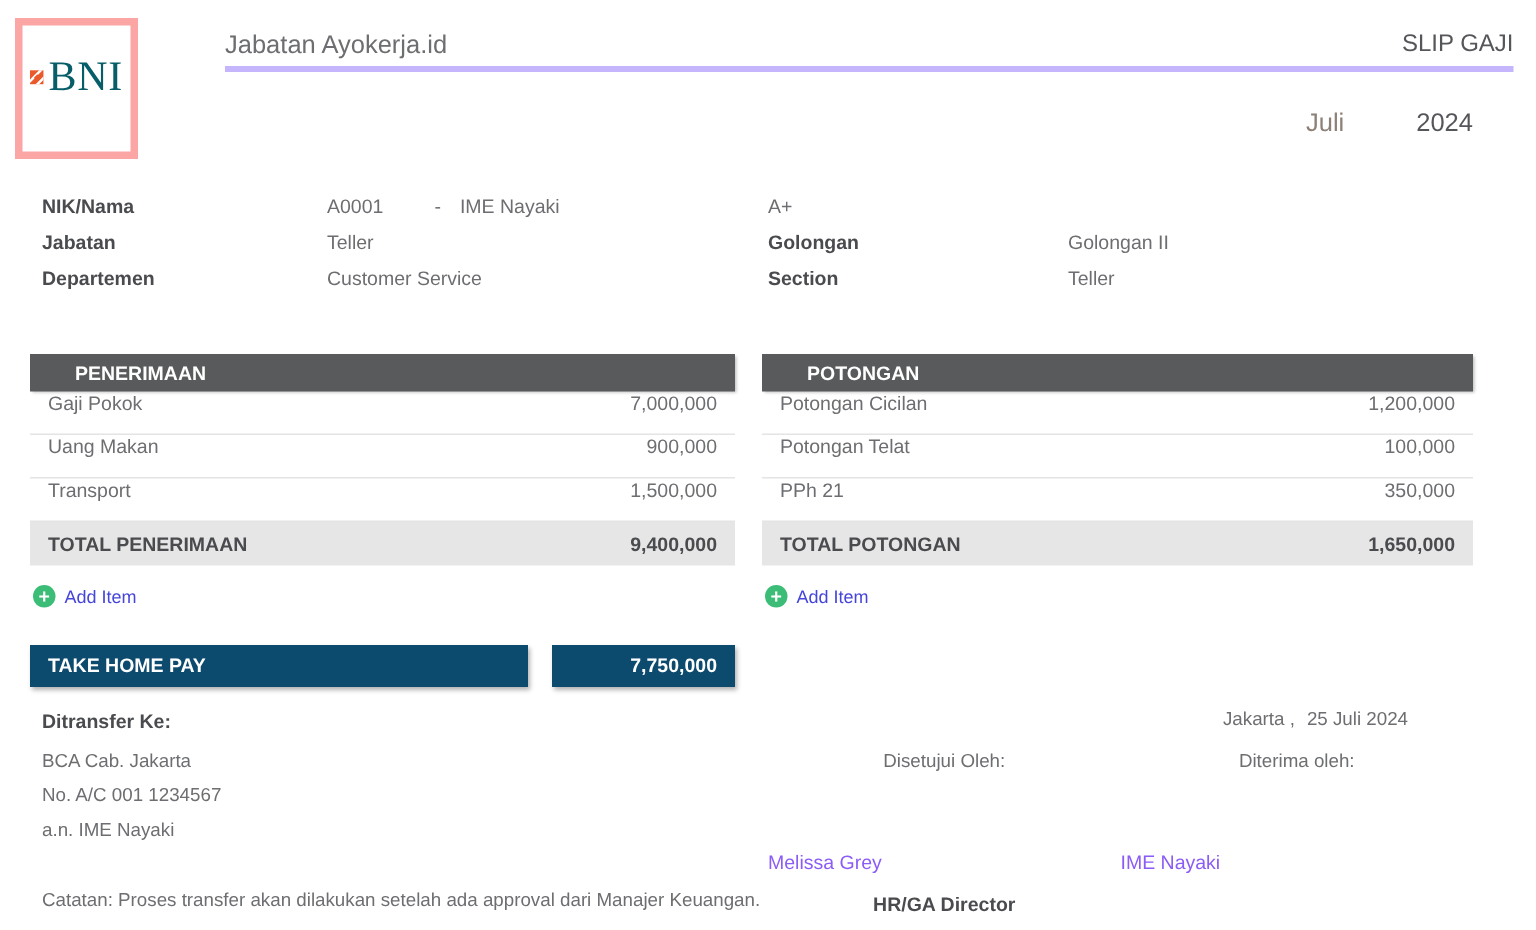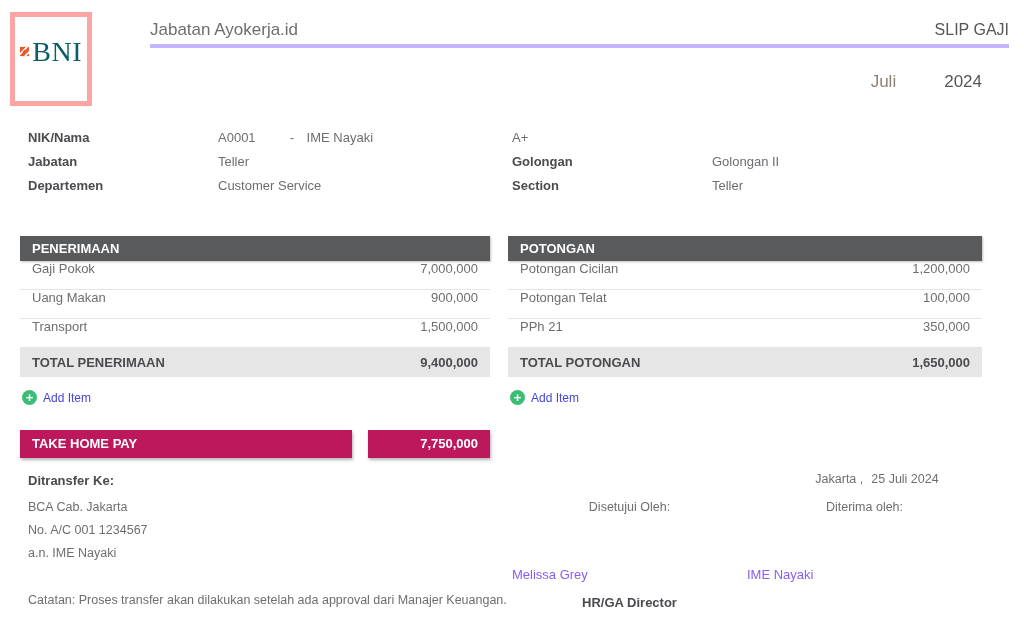--- a/index.html
+++ b/index.html
@@ -52,21 +52,21 @@
   .info-right .info-label { width: 200px; }
   .info-value { color: #6d6e71; }
   .nik-part { display: inline-block; width: 68px; }
   .nik-sep  { display: inline-block; margin-right: 9px; }
 
   
   .table { position: absolute; top: 236px; }
   .t-earn { left: 20px;  width: 470px; }
   .t-ded  { left: 508px; width: 474px; }
   .t-head {
-    height: 25px; line-height: 25px; padding: 0 12px;
+    height: 25px; line-height: 25px; padding: 0 30px;
     background: #595a5c; color: #fff; font-weight: bold; font-size: 13px;
     box-shadow: 1px 1px 2px rgba(0,0,0,0.25);
   }
   .t-row {
     height: 29px; padding: 0 12px;
     display: flex; justify-content: space-between; 
     border-bottom: 1px solid #e4e4e4; color: #6d6e71;
   }
   .t-total {
     height: 29px; padding: 0 12px;
@@ -82,21 +82,21 @@
   .add-icon {
     width: 15px; height: 15px; border-radius: 50%;
     background: #3bbd77; color: #fff;
     display: inline-flex; align-items: center; justify-content: center;
     font-size: 13px; line-height: 1; font-weight: bold;
   }
 
   
   .thp-bar, .thp-value {
     position: absolute; top: 430px; height: 28px; line-height: 28px;
-    background: #be185d; color: #fff; font-weight: bold; font-size: 13px;
+    background: #0c4a6e; color: #fff; font-weight: bold; font-size: 13px;
     padding: 0 12px; box-shadow: 1px 2px 3px rgba(0,0,0,0.3);
   }
   .thp-bar   { left: 20px;  width: 332px; }
   .thp-value { left: 368px; width: 122px; text-align: right; }
 
   
   .transfer-heading {
     position: absolute; left: 28px; top: 473px;
     font-weight: bold; color: #4a4b4e; font-size: 13px;
   }

